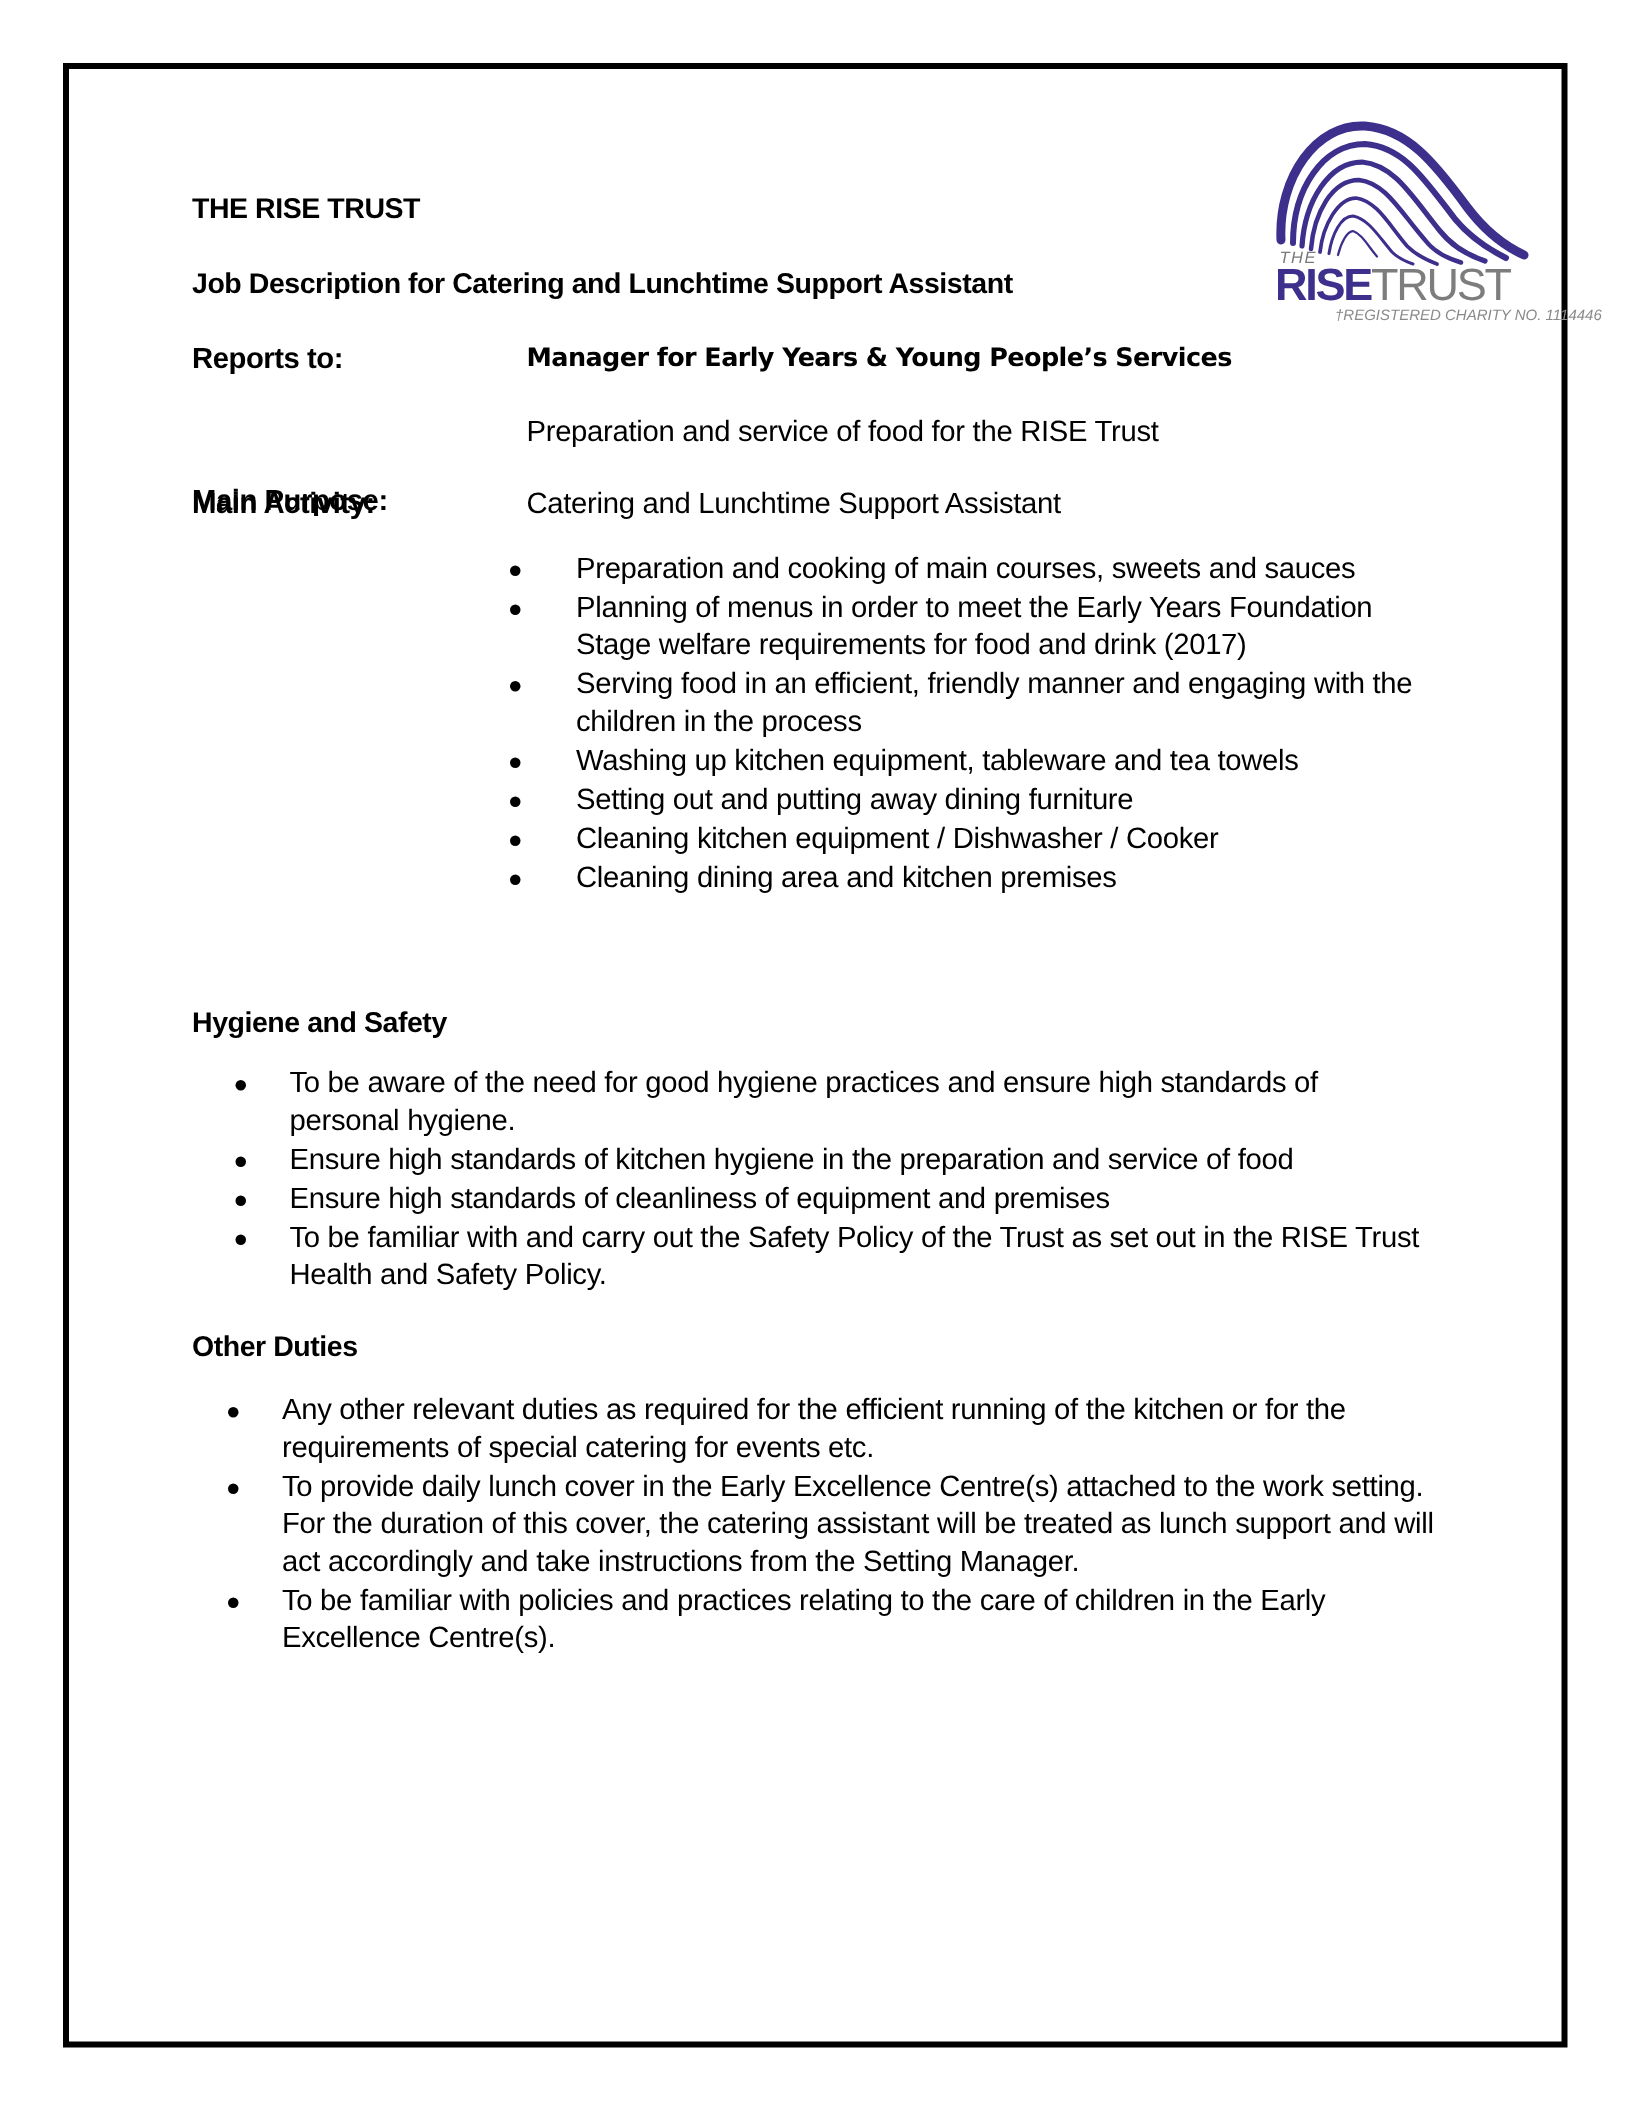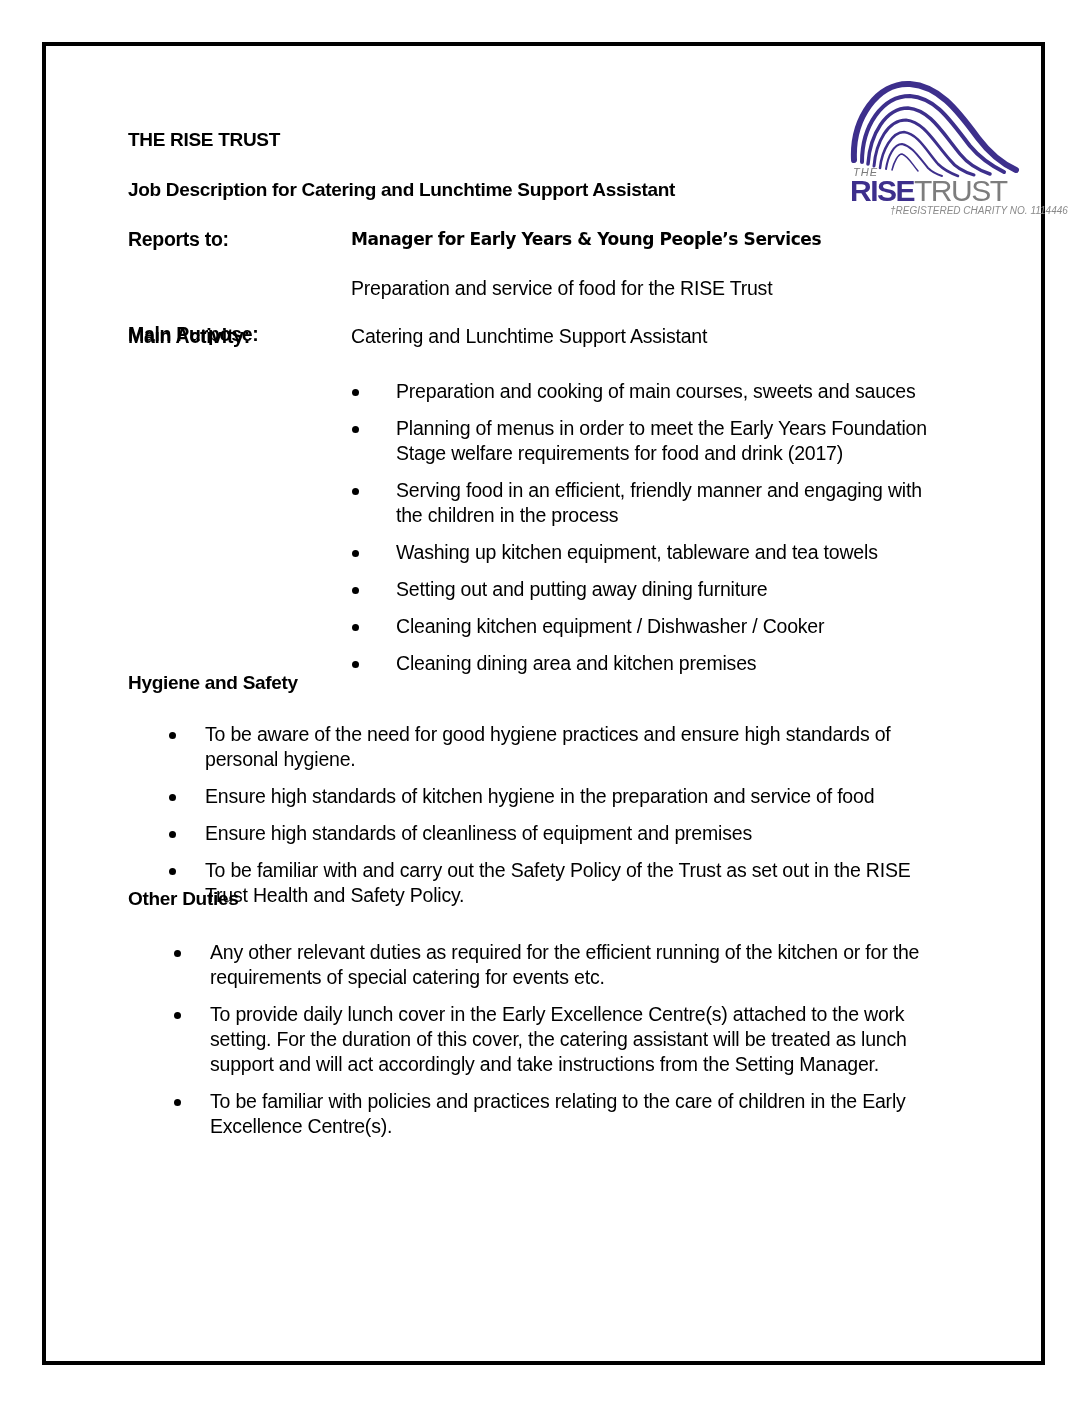--- a/index.html
+++ b/index.html
@@ -62,35 +62,35 @@
       margin: 0;
       padding: 0;
       list-style: none;
       font-size: 19.5px;
       line-height: 25px;
       letter-spacing: -0.2px;
     }
     ul.bullets li {
       position: relative;
       padding-left: 0;
-      margin: 12px;
+      margin: 0;
       margin-bottom: 1px;
     }
     ul.bullets li .dot {
       position: absolute;
       width: 7px; height: 7px;
       border-radius: 50%;
       background: #000;
       top: 10px;
     }
     ul.activities { left: 384px; top: 367px; width: 560px; }
     ul.activities li .dot { left: -44px; }
     ul.hygiene { left: 193px; top: 710px; width: 760px; }
     ul.hygiene li .dot { left: -36px; }
-    ul.other { left: 198px; top: 928px; width: 770px; }
+    ul.other { left: 188px; top: 928px; width: 770px; }
     ul.other li .dot { left: -36px; }
 
     .logo {
       position: absolute;
       left: 838px;
       top: 78px;
       width: 185px;
       height: 150px;
     }
     .logo-the {

